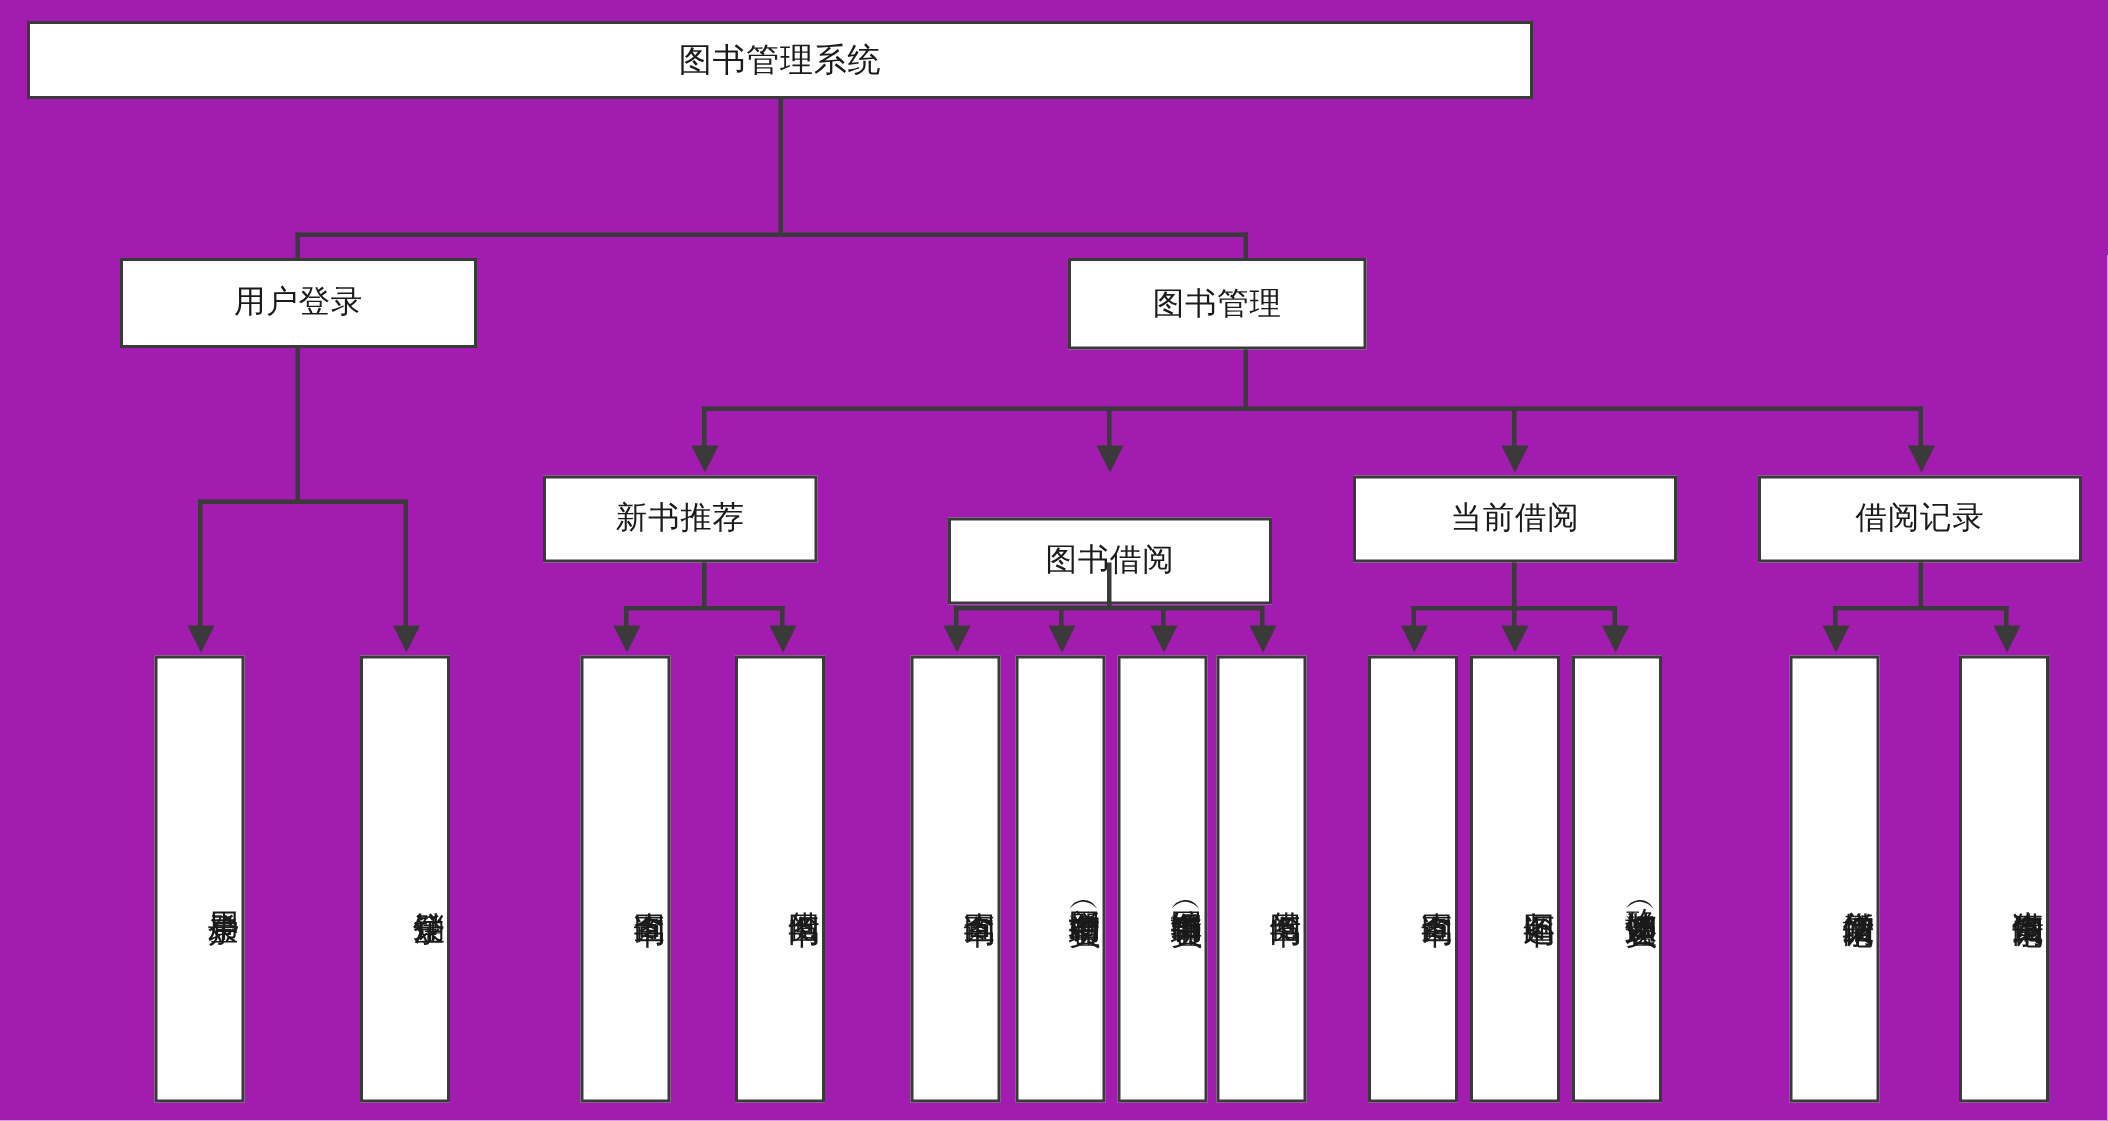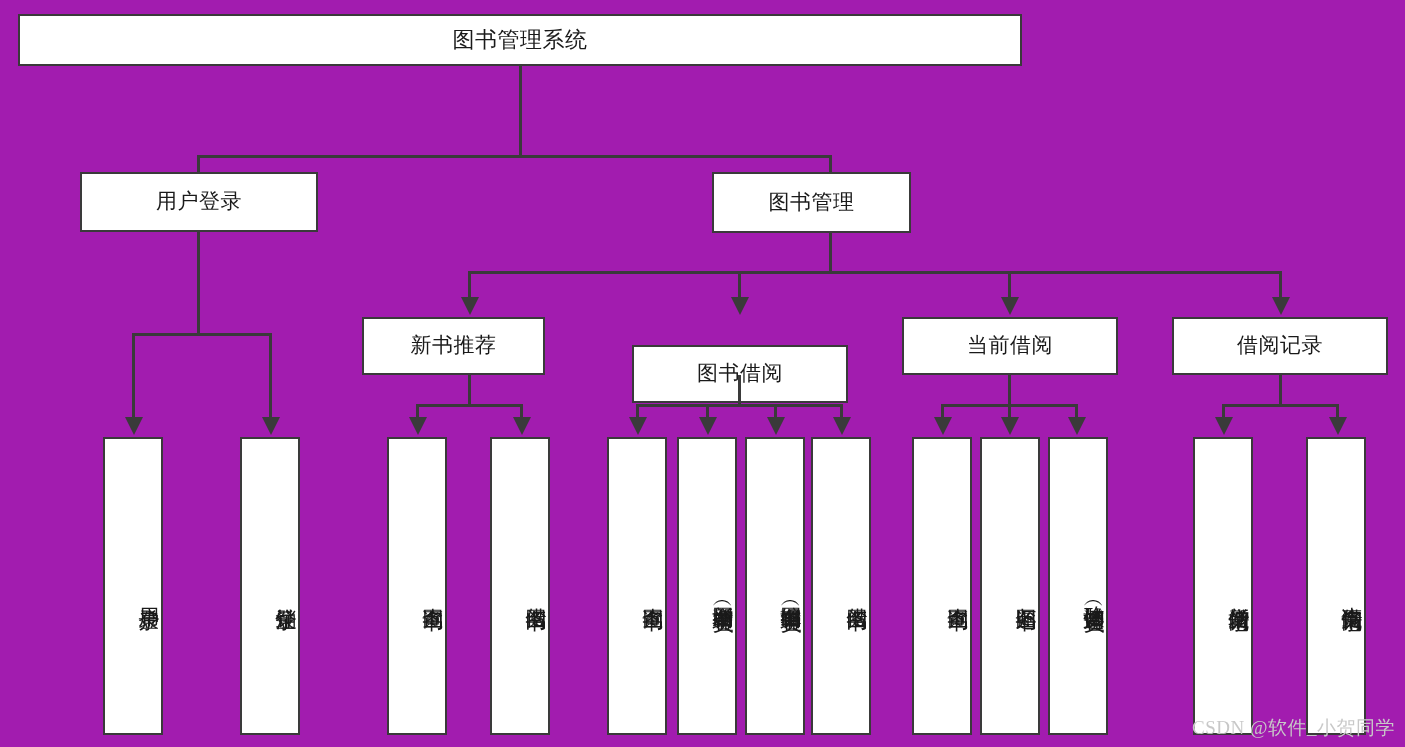--- a/index.html
+++ b/index.html
@@ -201,15 +201,14 @@
   <div class="lineV" style="left:1336px; top:404px; height:15px;"></div>
   <div class="arrow" style="left:1329px; top:417px;"></div>
 
   <div class="node vert" style="left:1193px; top:437px; width:60px; height:298px;">
     <span>新增借阅记录</span>
   </div>
   <div class="node vert" style="left:1306px; top:437px; width:60px; height:298px;">
     <span>查询借阅记录</span>
   </div>
 
-  <div class="watermark" style="left:1192px; top:715px;">CSDN @软件_小贺同学</div>
 
 </div>
 
 </body></html>

